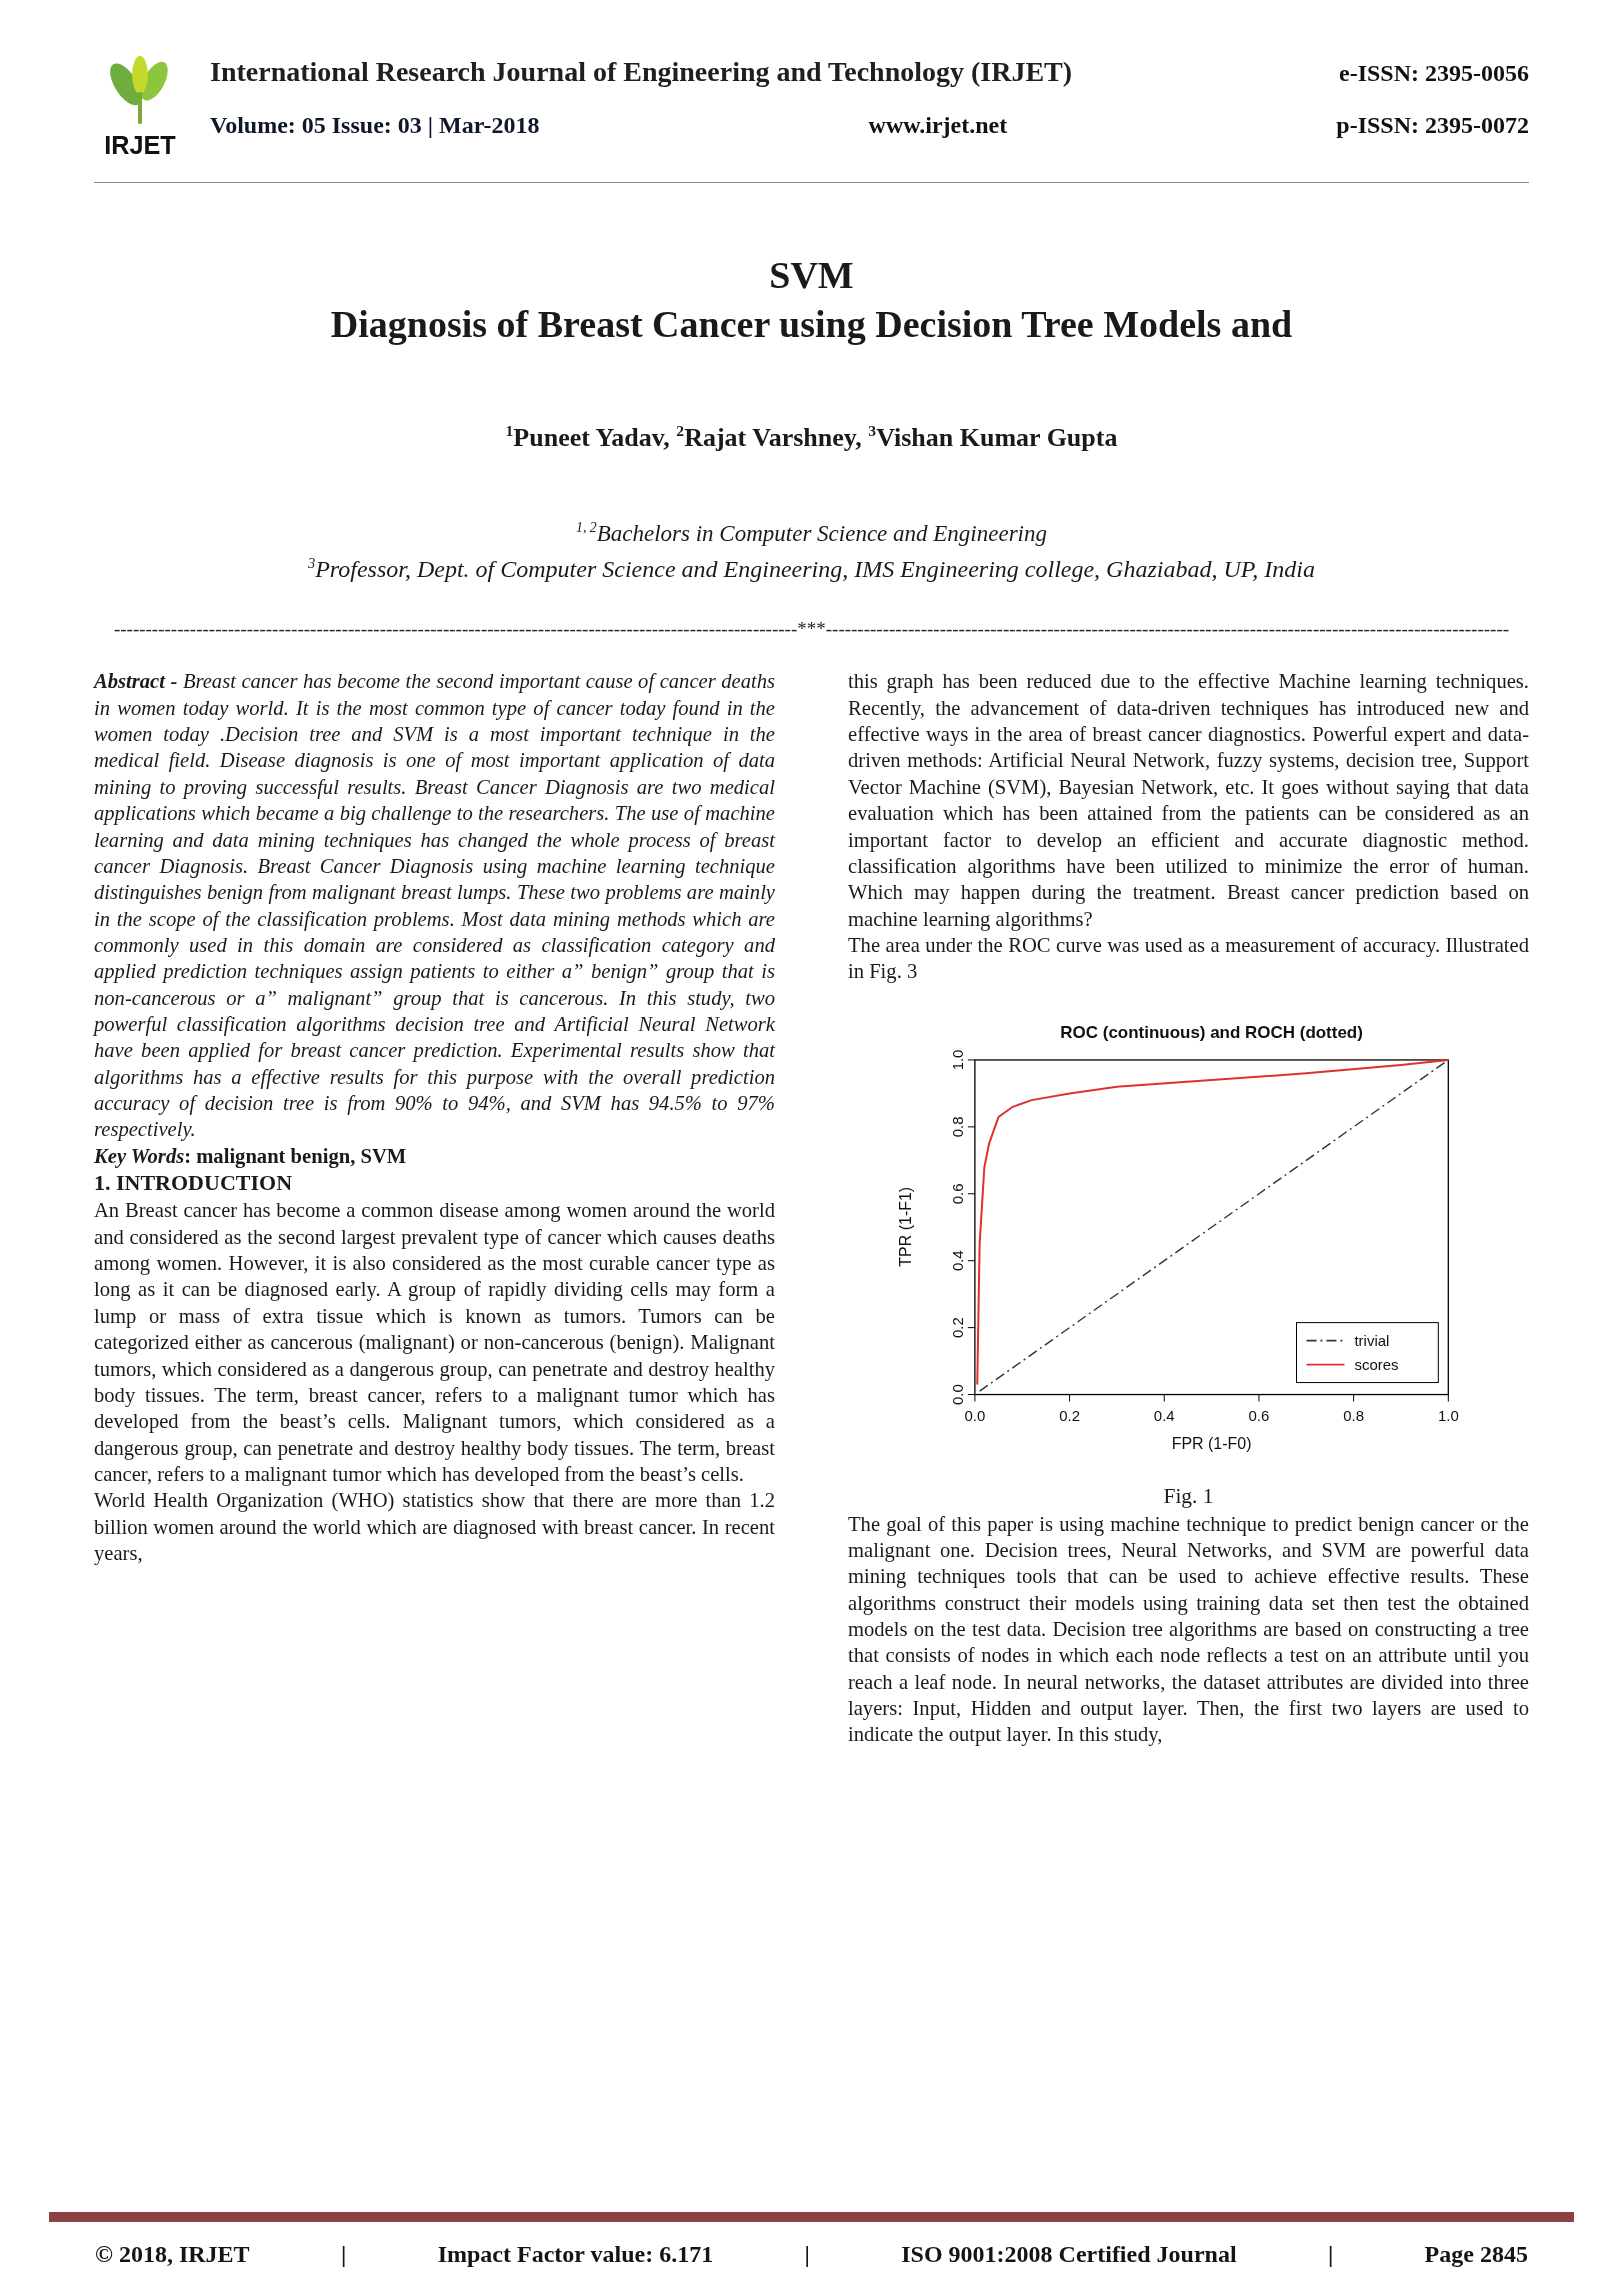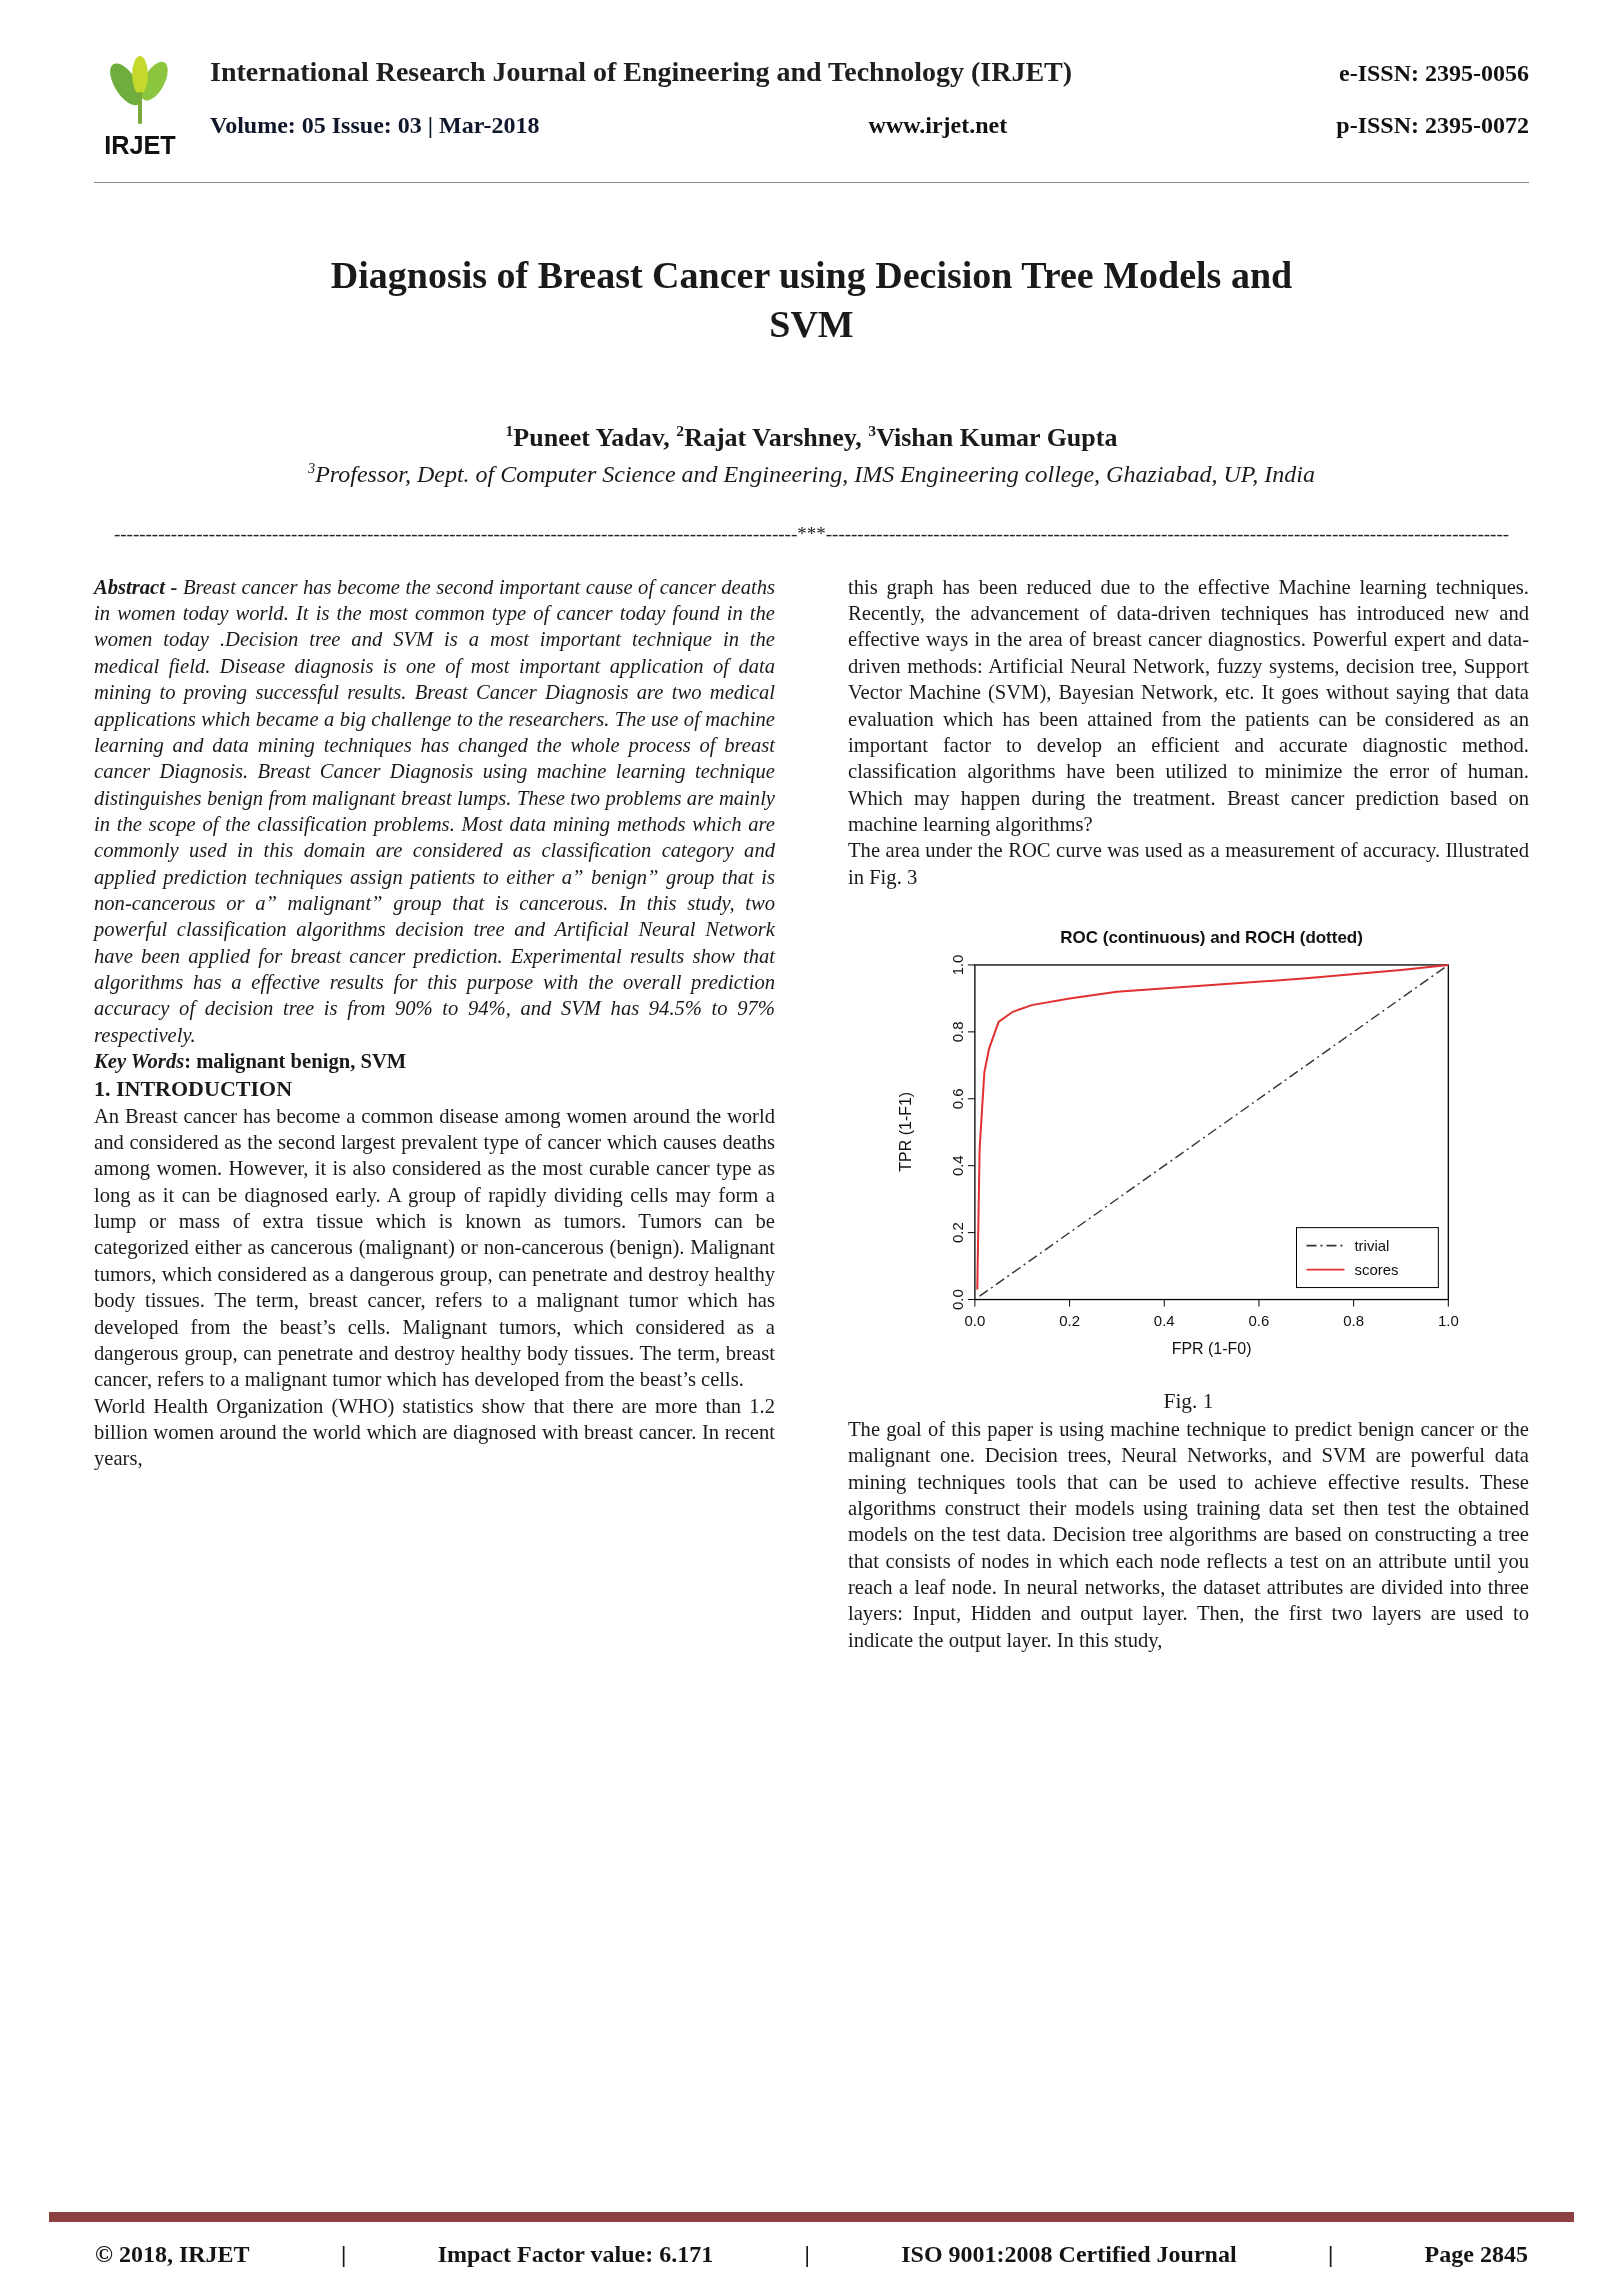--- a/index.html
+++ b/index.html
@@ -82,28 +82,31 @@
       </div>
       <div class="hrow2">
         <span class="volume">Volume: 05 Issue: 03 | Mar-2018</span>
         <span class="website">www.irjet.net</span>
         <span class="issn">p-ISSN: 2395-0072</span>
       </div>
     </div>
   </div>
 
   <div class="paper-title">
+    <div>SVM</div>
     <div>Diagnosis of Breast Cancer using Decision Tree Models and</div>
-    <div>SVM</div>
   </div>
 
   <div class="authors">
     <sup>1</sup><span>Puneet Yadav, </span><sup>2</sup><span>Rajat Varshney, </span><sup>3</sup><span>Vishan Kumar Gupta</span>
   </div>
 
+  <div class="affil affil-1">
+    <sup>1, 2</sup><span>Bachelors in Computer Science and Engineering</span>
+  </div>
   <div class="affil affil-2">
     <sup>3</sup><span>Professor, Dept. of Computer Science and Engineering, IMS Engineering college, Ghaziabad, UP, India</span>
   </div>
 
   <div class="separator">------------------------------------------------------------------------------------------------------------***------------------------------------------------------------------------------------------------------------</div>
 
   <div class="columns">
 
     <div class="col">
       <p class="abstract">

